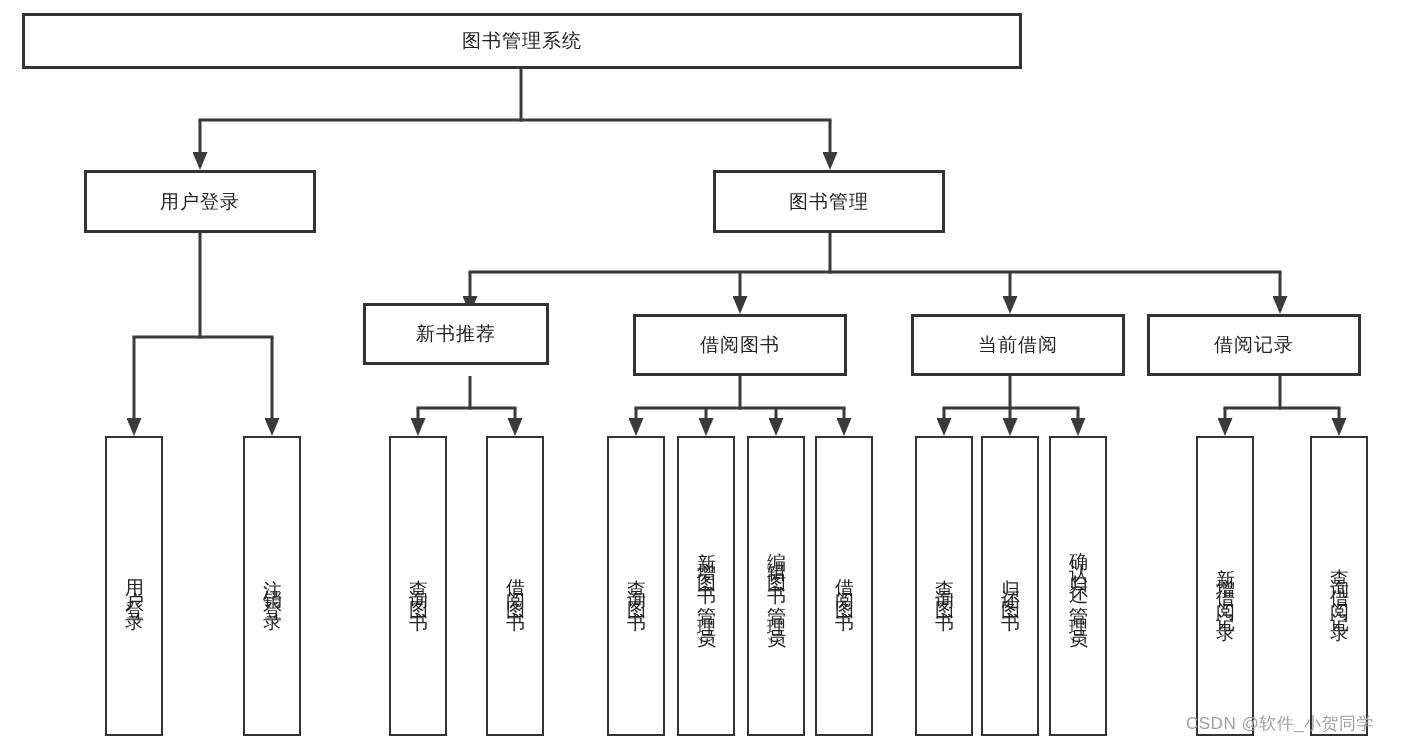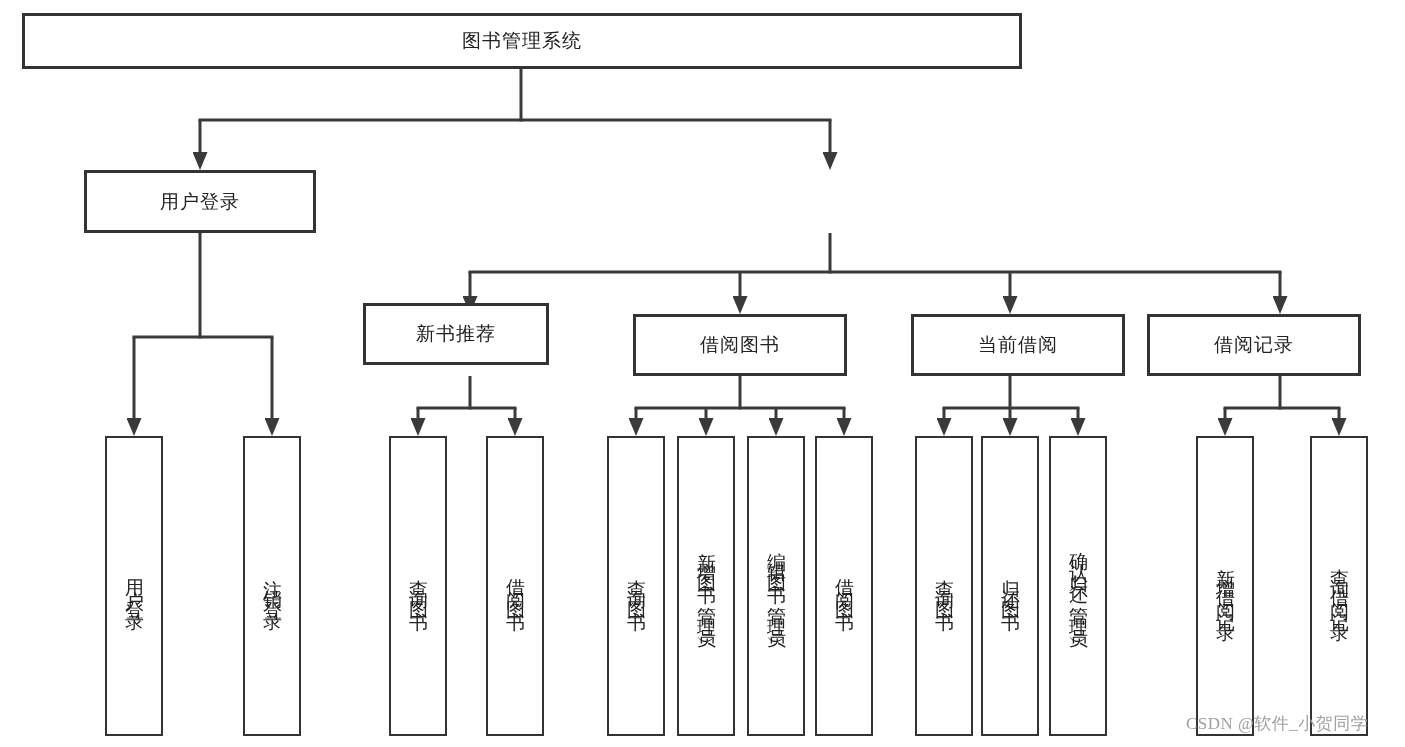--- a/index.html
+++ b/index.html
@@ -7,21 +7,21 @@
     --watermark:#a0a0a0; --background:#ffffff;
   }
   html,body{margin:0;padding:0;}
   body{
     background:var(--background);
     font-family:"Liberation Sans","DejaVu Sans",sans-serif;
     color:var(--text);
   }
   .canvas{
     position:relative;width:1405px;height:747px;
-    background:var(--background);overflow:hidden;font-family:Liberation Serif, serif;
+    background:var(--background);overflow:hidden;
   }
   .connectors{position:absolute;left:0;top:0;z-index:0;}
   .connectors line{stroke:var(--line);}
   .connectors marker path{fill:var(--line);stroke:none;}
   .box{
     position:absolute;box-sizing:border-box;
     border:3px solid var(--box-border);
     background:var(--background);
     display:flex;align-items:center;justify-content:center;
     font-size:19px;letter-spacing:1px;z-index:1;
@@ -100,20 +100,23 @@
     </g>
   </svg>
 
   <div class="box" style="left:22px;top:13px;width:1000px;height:56px;">
     <span>图书管理系统</span>
   </div>
 
   <div class="box" style="left:84px;top:170px;width:232px;height:63px;">
     <span>用户登录</span>
   </div>
+  <div class="box" style="left:713px;top:170px;width:232px;height:63px;">
+    <span>图书管理</span>
+  </div>
 
   <div class="box" style="left:363px;top:303px;width:186px;height:62px;">
     <span>新书推荐</span>
   </div>
   <div class="box" style="left:633px;top:314px;width:214px;height:62px;">
     <span>借阅图书</span>
   </div>
   <div class="box" style="left:903px;top:314px;width:214px;height:62px;margin-left:8px;">
     <span>当前借阅</span>
   </div>

